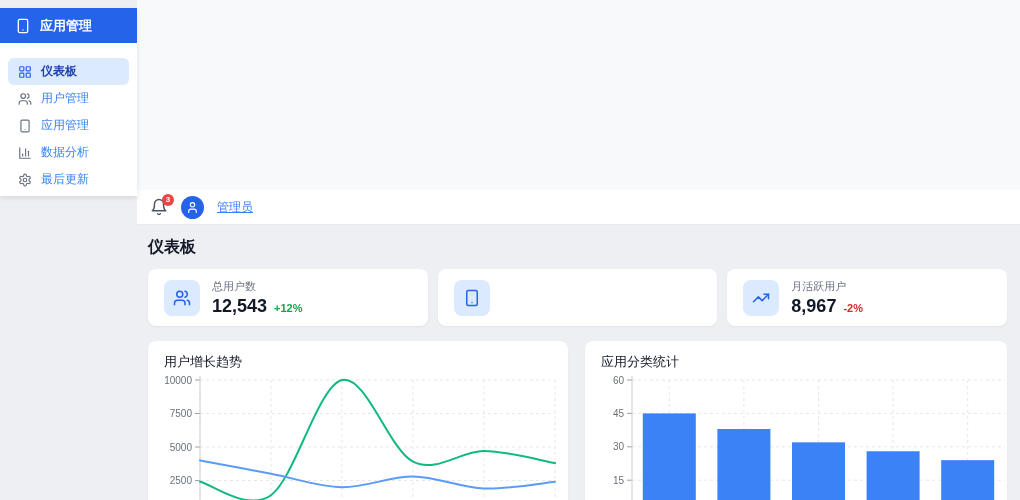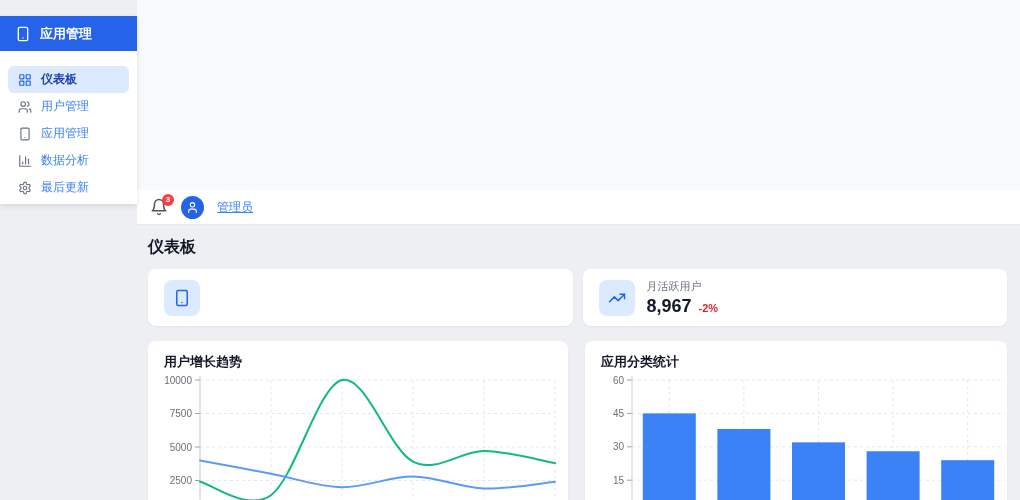--- a/index.html
+++ b/index.html
@@ -10,21 +10,21 @@
     font-family:"Liberation Sans", sans-serif;
     color:#111827;
   }
   svg.ic { display:block; }
 
   
   .top-region { position:absolute; left:137px; top:0; width:883px; height:190px; background:#f8f9fb; }
 
   
   .sidebar {
-    position:absolute; left:0; top:16px; width:137px; height:188px;
+    position:absolute; left:0; top:8px; width:137px; height:188px;
     background:#ffffff; z-index:5;
     box-shadow:0 2px 5px rgba(0,0,0,.10);
   }
   .side-header {
     height:35px; background:#2563eb; color:#fff;
     display:flex; align-items:center; gap:9px; padding-left:15px;
     font-size:13px; font-weight:bold;
   }
   .side-nav { padding:15px 0 0 0; }
   .nav-item {
@@ -77,21 +77,21 @@
   .trend-up { color:#16a34a; }
   .trend-down { color:#dc2626; }
 
   .charts-row { display:flex; gap:17px; }
   .chart-card {
     background:#fff; border-radius:8px; box-shadow:0 1px 2px rgba(0,0,0,.05);
     height:250px; overflow:hidden;
   }
   .chart-card.line { width:420px; flex:none; }
   .chart-card.bar { flex:1; }
-  .chart-title { font-size:13px; font-weight:bold; color:#111827; padding:12px 16px 3px 16px; line-height:18px; }
+  .chart-title { font-size:13px; font-weight:normal; color:#111827; padding:12px 16px 3px 16px; line-height:18px; }
   .chart-svg { display:block; }
 </style>
 </head>
 <body>
 
 <div class="top-region"></div>
 
 <aside class="sidebar">
   <div class="side-header">
     <span>
@@ -173,20 +173,37 @@
   </div>
   <span class="user-name">管理员</span>
 </header>
 
 <main class="content">
   <div class="content-head">
     <h1 class="page-title">仪表板</h1>
   </div>
 
   <div class="stats-row">
+    <div class="stat-card">
+      <div class="stat-icon-box">
+        <svg class="ic" width="18" height="18" viewBox="0 0 24 24" fill="none" stroke="currentColor" stroke-width="2" stroke-linecap="round" stroke-linejoin="round">
+            <path d="M16 21v-2a4 4 0 0 0-4-4H6a4 4 0 0 0-4 4v2"></path>
+            <circle cx="9" cy="7" r="4"></circle>
+            <path d="M22 21v-2a4 4 0 0 0-3-3.87"></path>
+            <path d="M16 3.13a4 4 0 0 1 0 7.75"></path>
+          </svg>
+      </div>
+      <div>
+        <div class="stat-label">总用户数</div>
+        <div class="stat-value-row">
+          <span class="stat-value">12,543</span>
+          <span class="stat-delta trend-up">+12%</span>
+        </div>
+      </div>
+    </div>
     <div class="stat-card">
       <div class="stat-icon-box">
         <svg class="ic" width="18" height="18" viewBox="0 0 24 24" fill="none" stroke="currentColor" stroke-width="2" stroke-linecap="round" stroke-linejoin="round">
             <rect x="5" y="2" width="14" height="20" rx="2"></rect>
             <path d="M12 18h.01"></path>
           </svg>
       </div>
     </div>
     <div class="stat-card">
       <div class="stat-icon-box">

